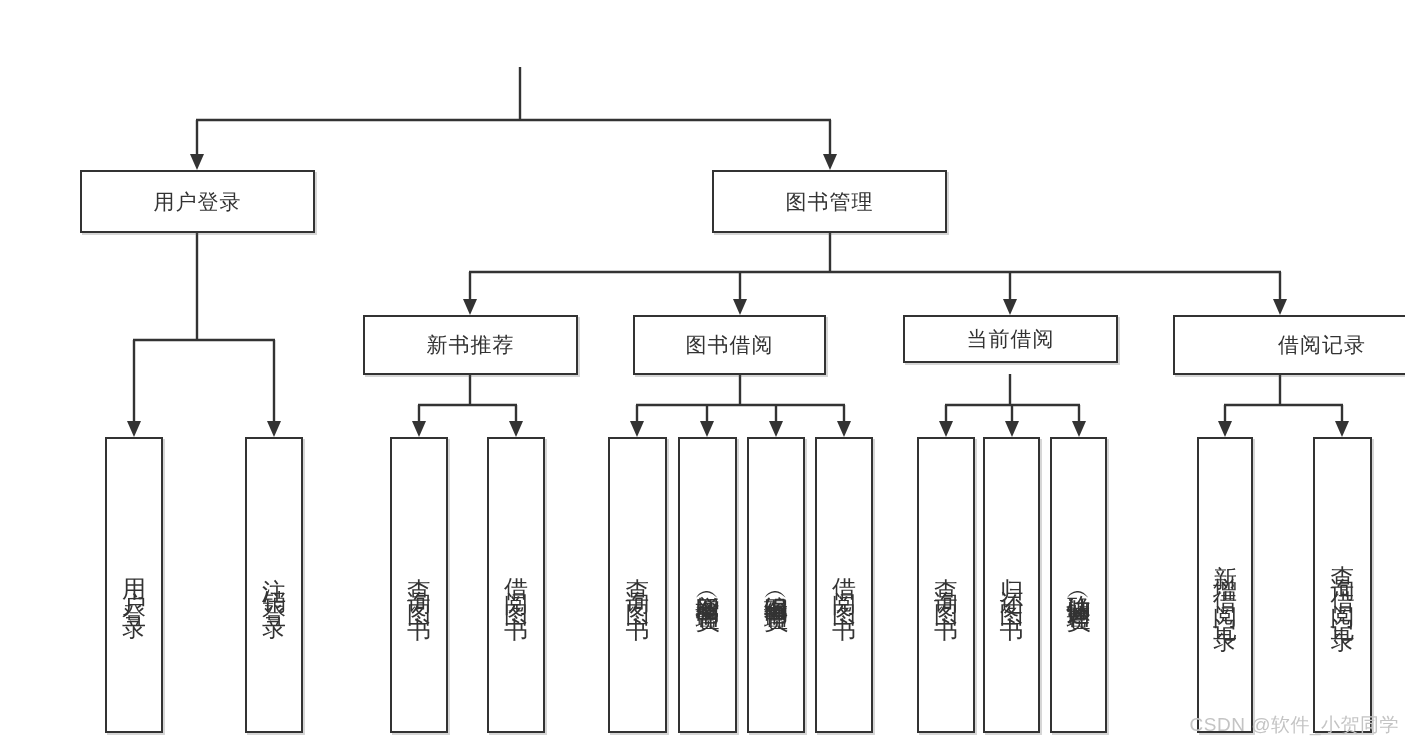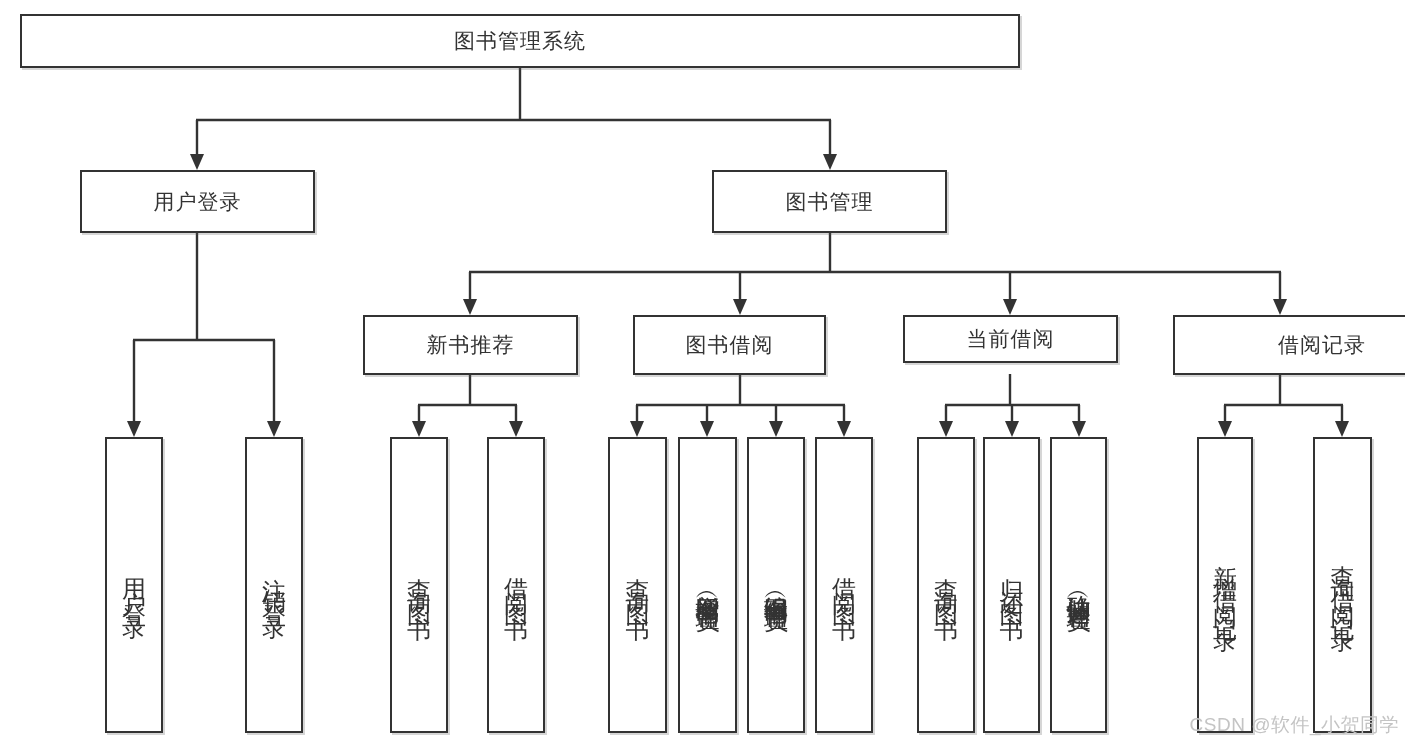--- a/index.html
+++ b/index.html
@@ -111,23 +111,20 @@
       <polygon points="1005,421 1019,421 1012,437"></polygon>
       <polygon points="1072,421 1086,421 1079,437"></polygon>
     </g>
     <g>
       <path d="M1280 374 V406 M1224 405 H1343 M1225 405 V423 M1342 405 V423"></path>
       <polygon points="1218,421 1232,421 1225,437"></polygon>
       <polygon points="1335,421 1349,421 1342,437"></polygon>
     </g>
   </svg>
 
-  <div class="box hbox" style="left:20px; top:14px; width:1000px; height:54px;">
-    <span>图书管理系统</span>
-  </div>
 
   <div class="box hbox" style="left:80px; top:170px; width:235px; height:63px;">
     <span>用户登录</span>
   </div>
   <div class="box hbox" style="left:712px; top:170px; width:235px; height:63px;">
     <span>图书管理</span>
   </div>
 
   <div class="box hbox" style="left:363px; top:315px; width:215px; height:60px;">
     <span>新书推荐</span>

